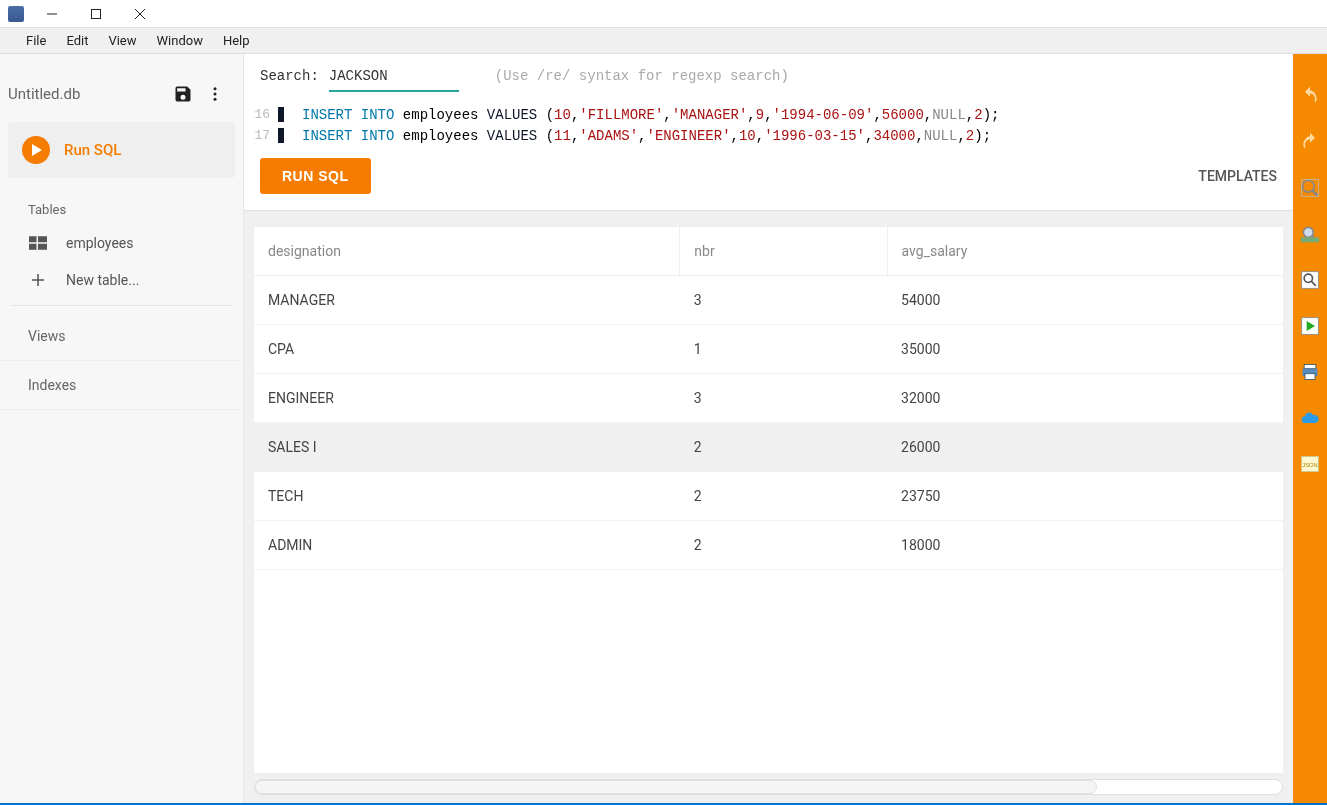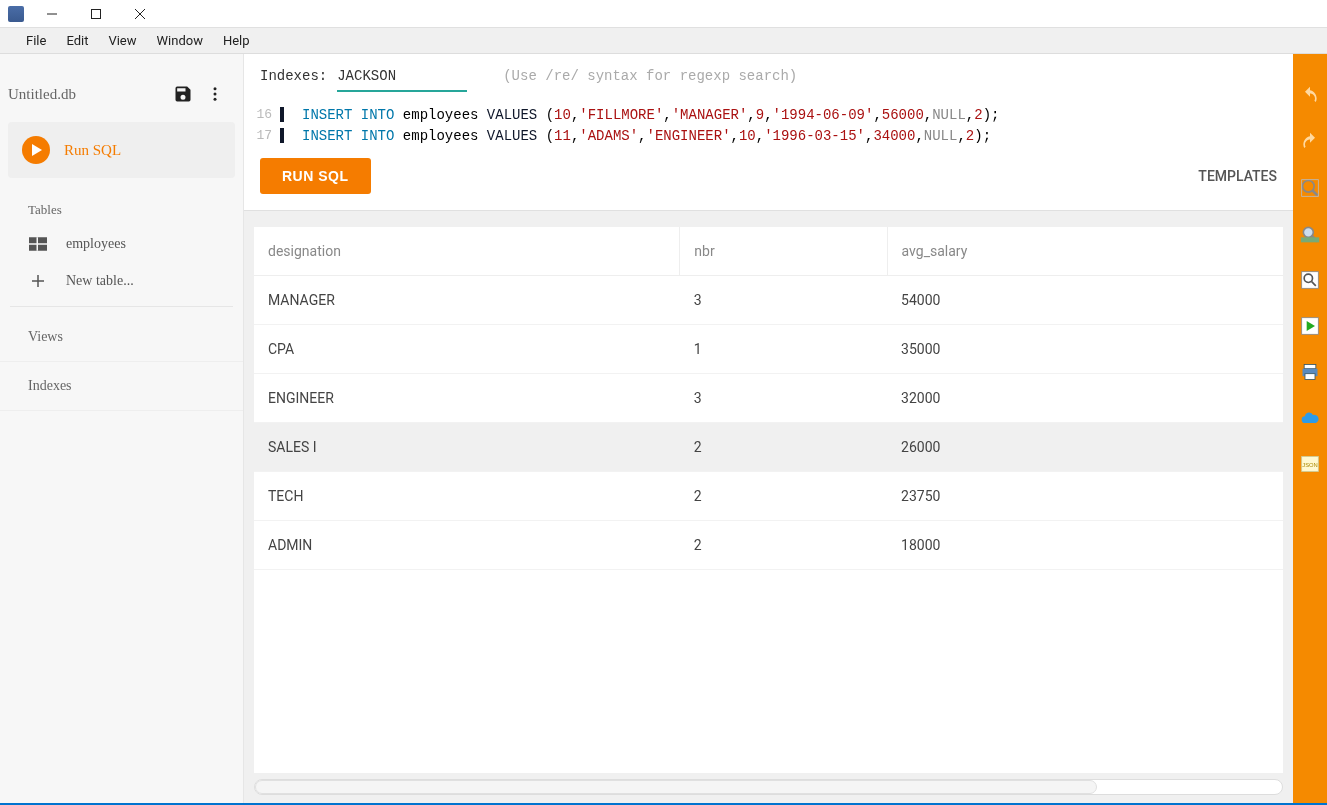--- a/index.html
+++ b/index.html
@@ -64,21 +64,20 @@
 }
 
 
 .sidebar {
   width: 244px;
   background: #f7f7f7;
   border-right: 1px solid #e6e6e6;
   display: flex;
   flex-direction: column;
   padding-top: 0;
-  font-family: Liberation Serif, serif;
 }
 .db-header {
   display: flex;
   align-items: center;
   padding: 28px 16px 16px 8px;
   gap: 8px;
 }
 .db-name { flex: 1; font-size: 15px; color: #666; }
 .icon-btn {
   width: 24px; height: 24px;
@@ -153,21 +152,21 @@
 
 .code-block {
   background: #fff;
   font-family: "Courier New", monospace;
   font-size: 14px;
   overflow: hidden;
 }
 .code-line { display: flex; align-items: center; height: 21px; white-space: pre; }
 .gutter {
   width: 40px; text-align: right; padding-right: 8px;
-  color: #bbb; border-right: 4px solid #0f172a;
+  color: #bbb; border-right: 6px solid #0f172a;
   font-size: 13px;
 }
 .tok { padding-left: 18px; }
 .kw { color: #0077aa; font-weight: 500; }
 .fn { color: #0f172a; }
 .str { color: #aa1111; }
 .num { color: #aa1111; }
 .nul { color: #888; }
 
 .toolbar-row {
@@ -336,21 +335,21 @@
     </div>
     <div class="side-divider"></div>
     <div id="side-sections">
         <div class="side-link">Views</div>
         <div class="side-link">Indexes</div>
       </div>
   </div>
 
   <div class="editor-area">
     <div class="search-row">
-      <span class="search-label">Indexes:</span>
+      <span class="search-label">Search:</span>
       <input class="search-val" value="JACKSON" style="">
       <span class="search-hint">(Use /re/ syntax for regexp search)</span>
     </div>
 
     <div class="code-block" id="code-block">
         <div class="code-line"><span class="gutter">16</span><span class="tok"><span class="kw">INSERT INTO</span><span> employees </span><span class="fn">VALUES</span><span> (</span><span class="num">10</span><span>,</span><span class="str">'FILLMORE'</span><span>,</span><span class="str">'MANAGER'</span><span>,</span><span class="num">9</span><span>,</span><span class="str">'1994-06-09'</span><span>,</span><span class="num">56000</span><span>,</span><span class="nul">NULL</span><span>,</span><span class="num">2</span><span>);</span></span></div>
         <div class="code-line"><span class="gutter">17</span><span class="tok"><span class="kw">INSERT INTO</span><span> employees </span><span class="fn">VALUES</span><span> (</span><span class="num">11</span><span>,</span><span class="str">'ADAMS'</span><span>,</span><span class="str">'ENGINEER'</span><span>,</span><span class="num">10</span><span>,</span><span class="str">'1996-03-15'</span><span>,</span><span class="num">34000</span><span>,</span><span class="nul">NULL</span><span>,</span><span class="num">2</span><span>);</span></span></div>
       </div>
 
     <div class="toolbar-row">

